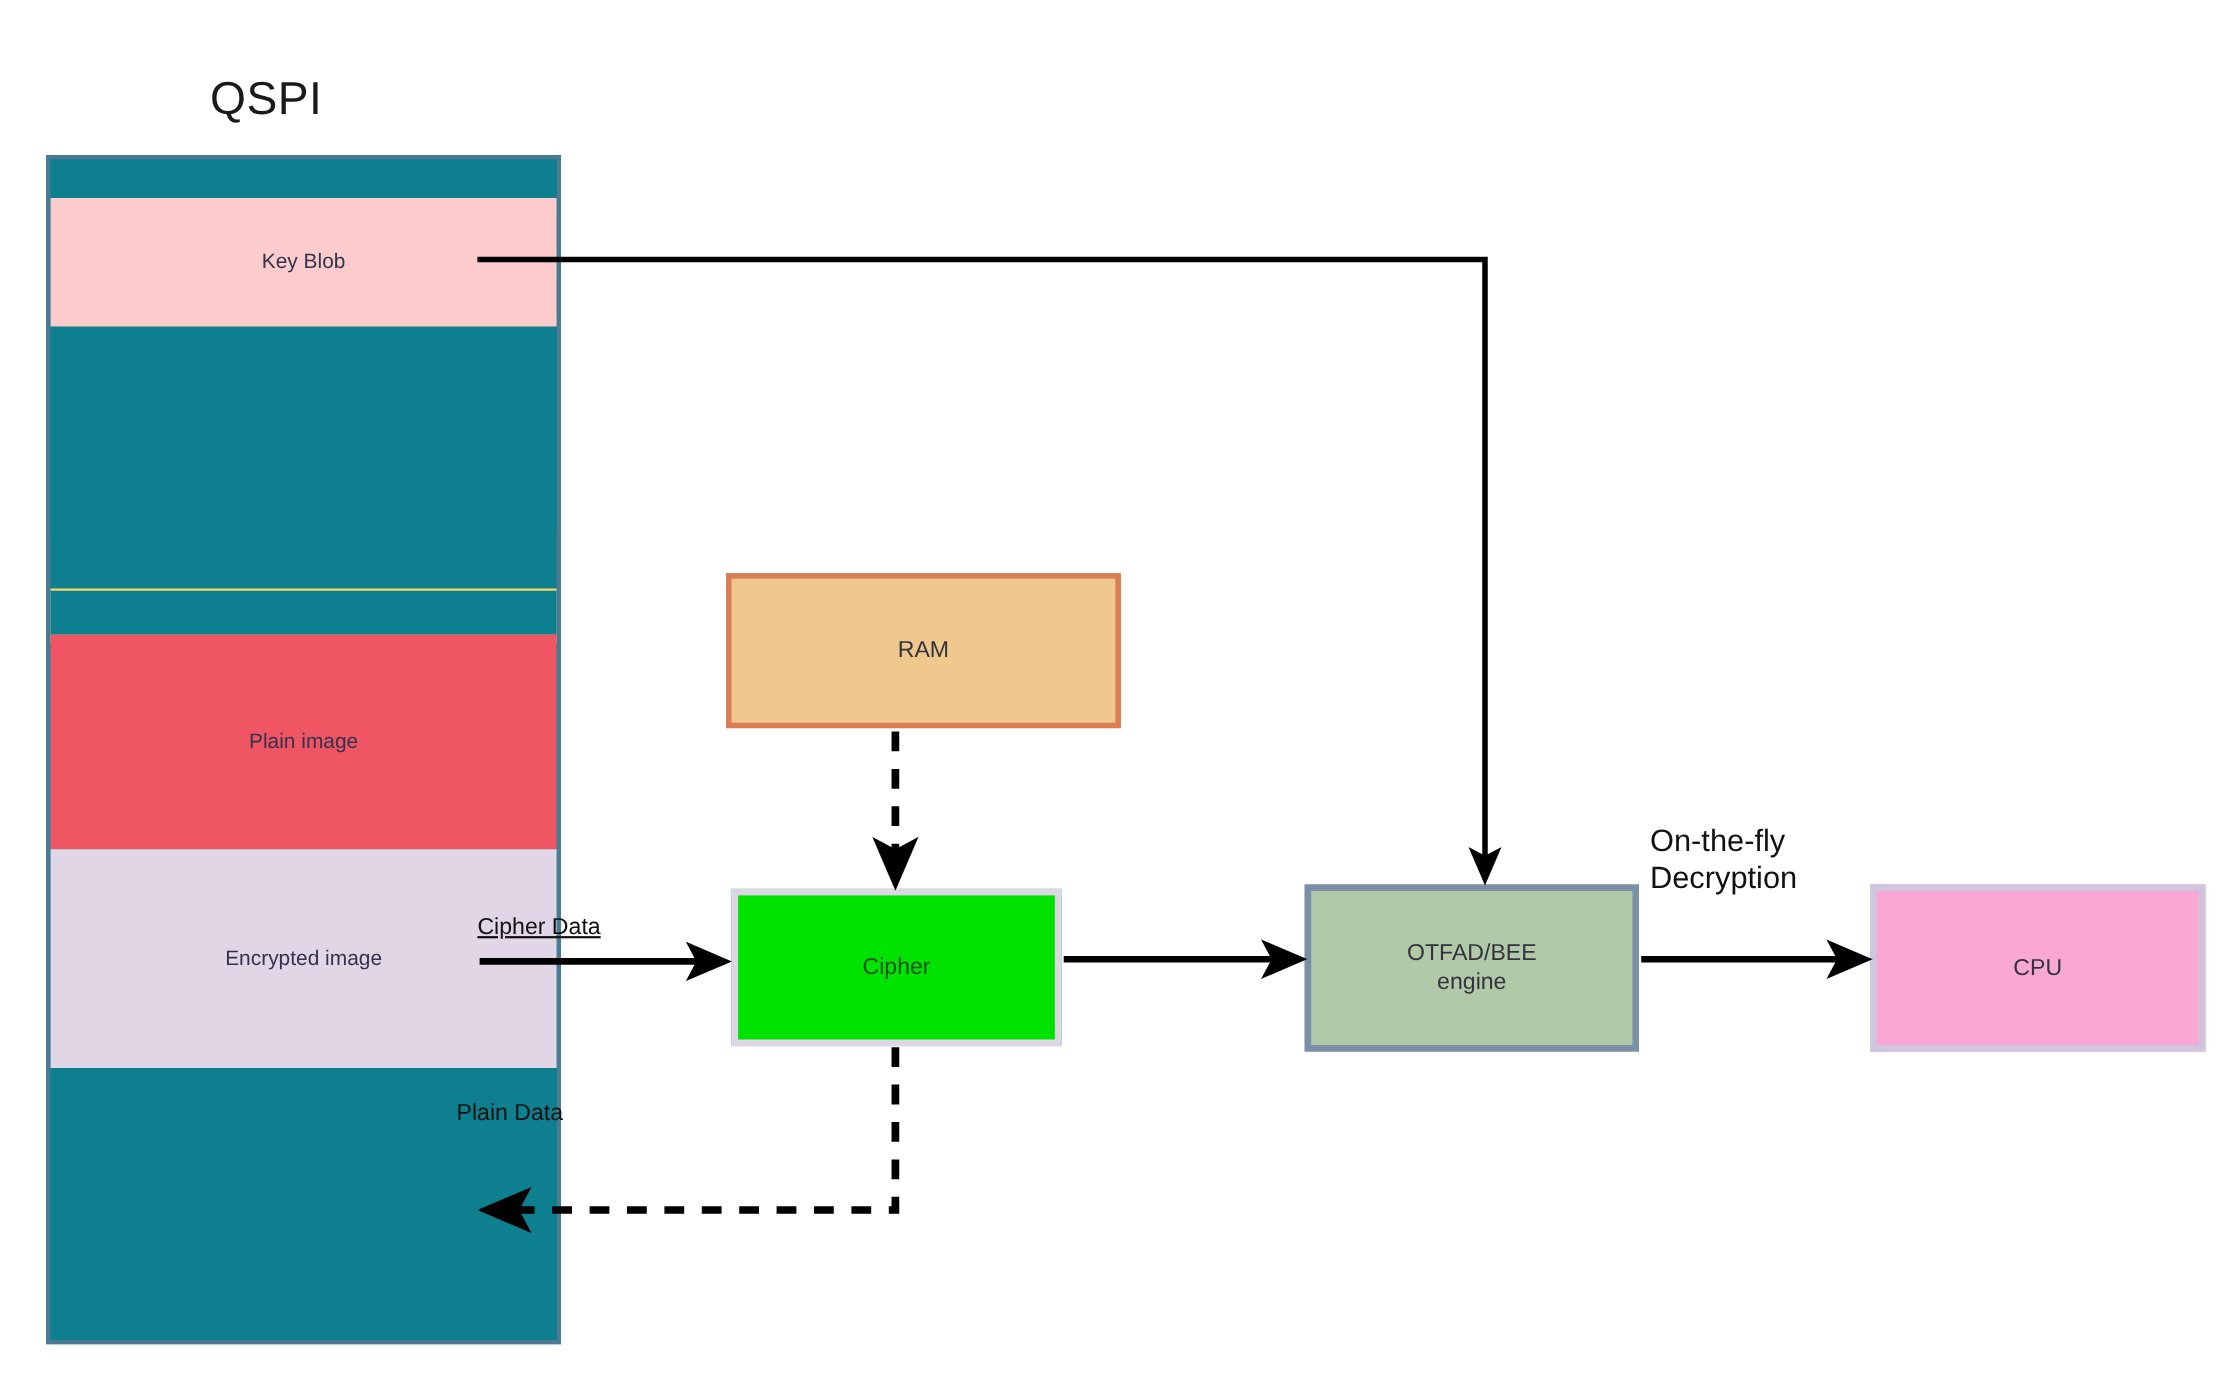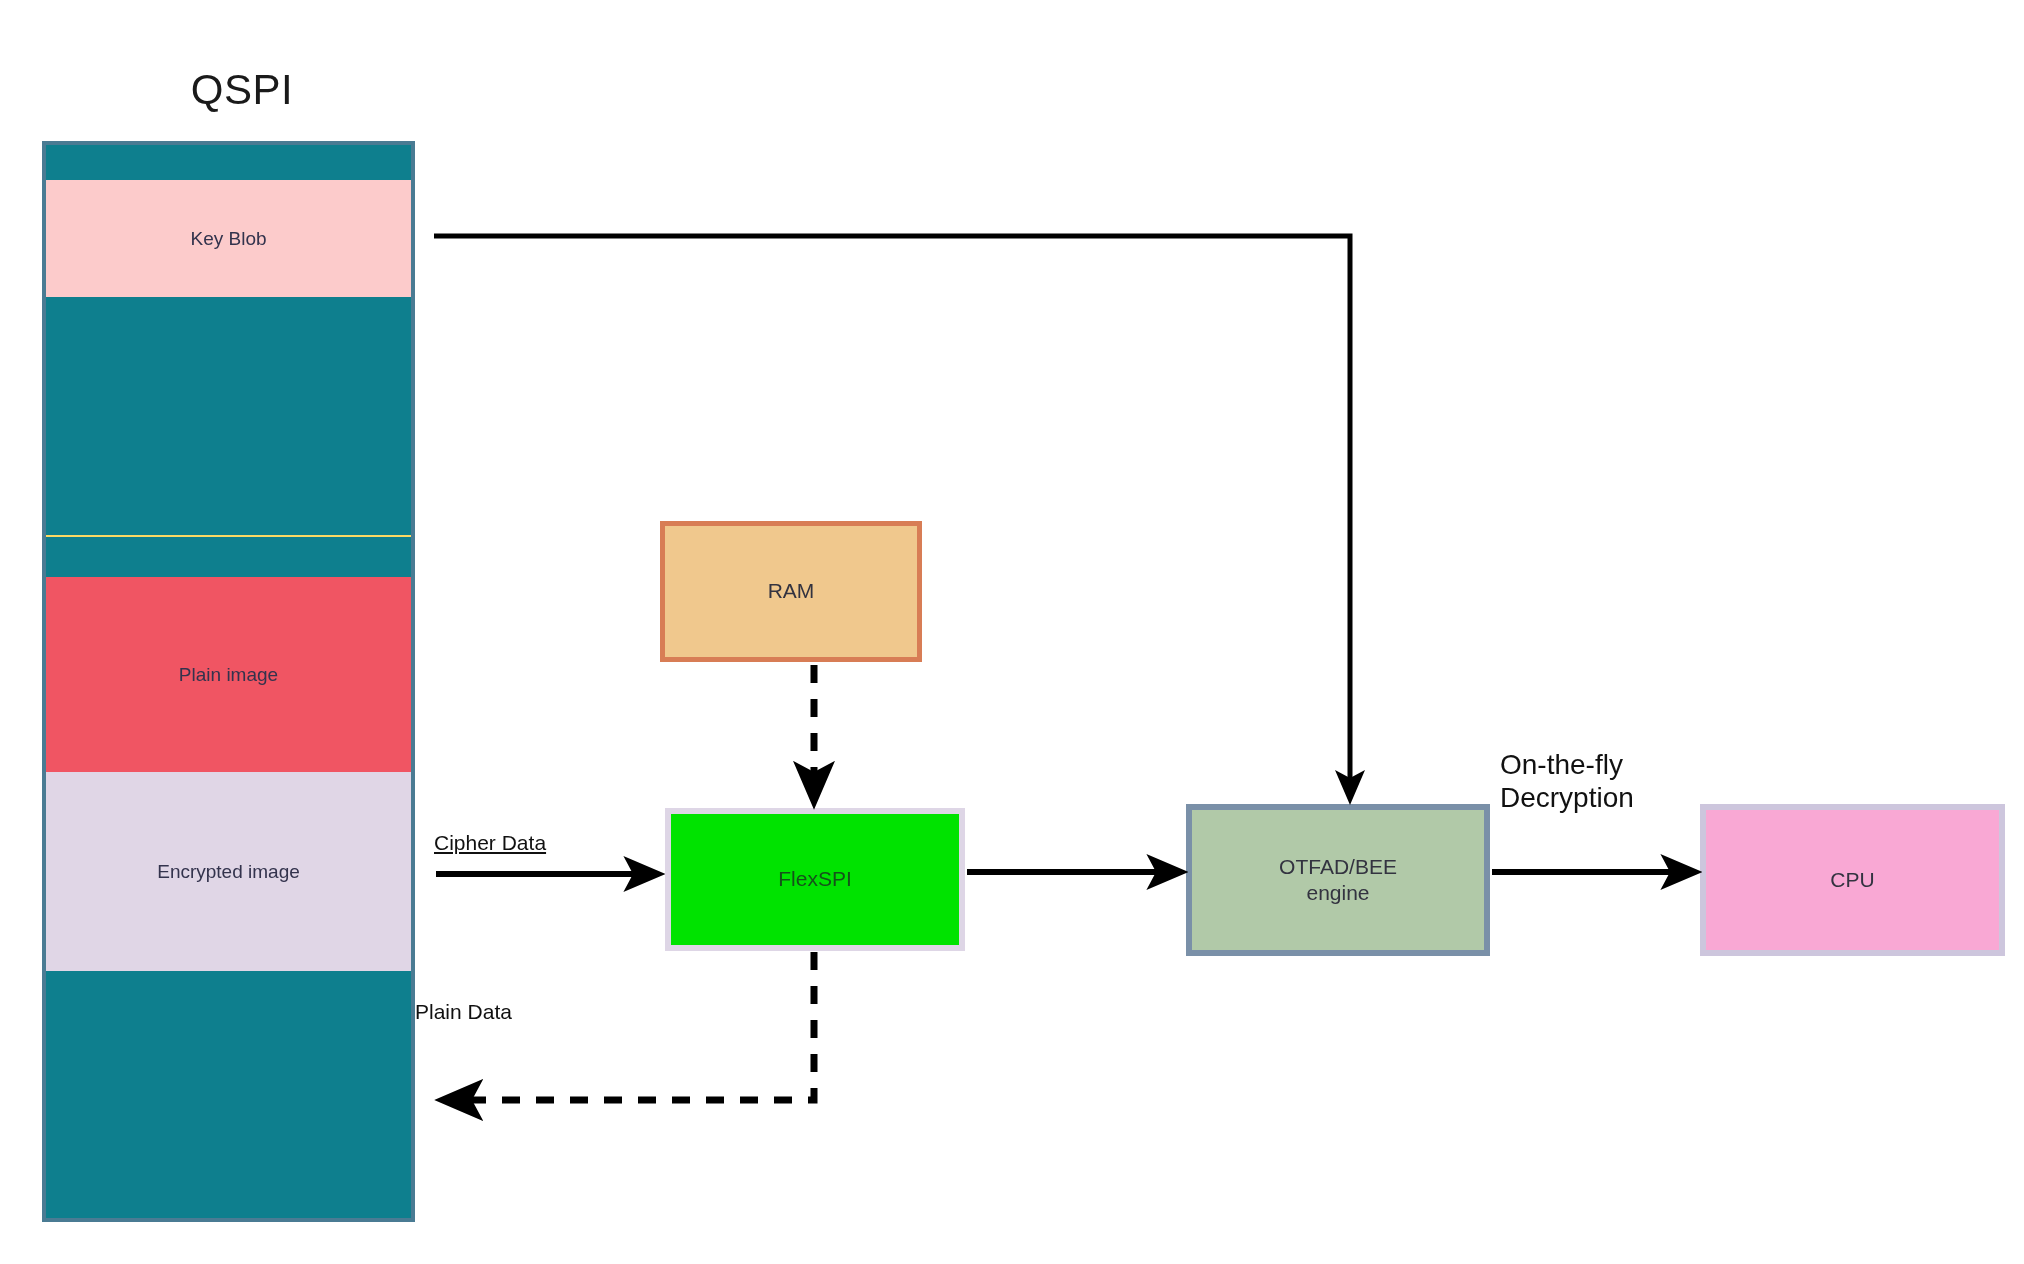--- a/index.html
+++ b/index.html
@@ -8,35 +8,35 @@
 
   .abs{position:absolute;box-sizing:border-box;}
 
   
   #qspi-title{
     left:142px;top:66px;width:200px;
     font-size:42px;color:#1a1a1a;text-align:center;letter-spacing:.5px;
     white-space:nowrap;
   }
   #qspi-stack{
-    left:42px;top:141px;width:373px;height:1081px;
+    left:42px;top:141px;width:468px;height:1081px;
     border:4px solid #4a7b93;background:#0e7f8e;text-align:center;
   }
   .band{
     position:absolute;left:0;width:100%;
     display:flex;align-items:center;justify-content:center;
     font-size:19px;color:#33334d;
   }
 
   
   .node{
     display:flex;align-items:center;justify-content:center;text-align:center;
     font-size:21px;line-height:1.25;color:#333340;
   }
-  #ram-box{left:660px;top:521px;width:262px;height:141px;
+  #ram-box{left:660px;top:521px;width:359px;height:141px;
            background:#f0c88d;border:5px solid #d87d55;}
   #flexspi-box{left:665px;top:808px;width:300px;height:143px;
            background:#00e300;border:6px solid #ded6e6;color:#15521a;}
   #otfad-box{left:1186px;top:804px;width:304px;height:152px;
            background:#b1c9a8;border:6px solid #7a90a8;}
   #cpu-box{left:1700px;top:804px;width:305px;height:152px;
            background:#f9a8d4;border:6px solid #cdc6dd;}
 
   
   .edge-label{
@@ -73,21 +73,21 @@
         <span>Encrypted image</span>
       </div>
       <div class="band" style="top: 826px; height: 247px; background: rgb(14, 127, 142);"></div>
     </div>
 
   <div class="abs node" id="ram-box">
     <span>RAM</span>
   </div>
 
   <div class="abs node" id="flexspi-box">
-    <span>FlexSPI</span>
+    <span>Cipher</span>
   </div>
 
   <div class="abs node" id="otfad-box">
     <span>
       <span>OTFAD/BEE</span><br>
       <span>engine</span>
     </span>
   </div>
 
   <div class="abs node" id="cpu-box">

